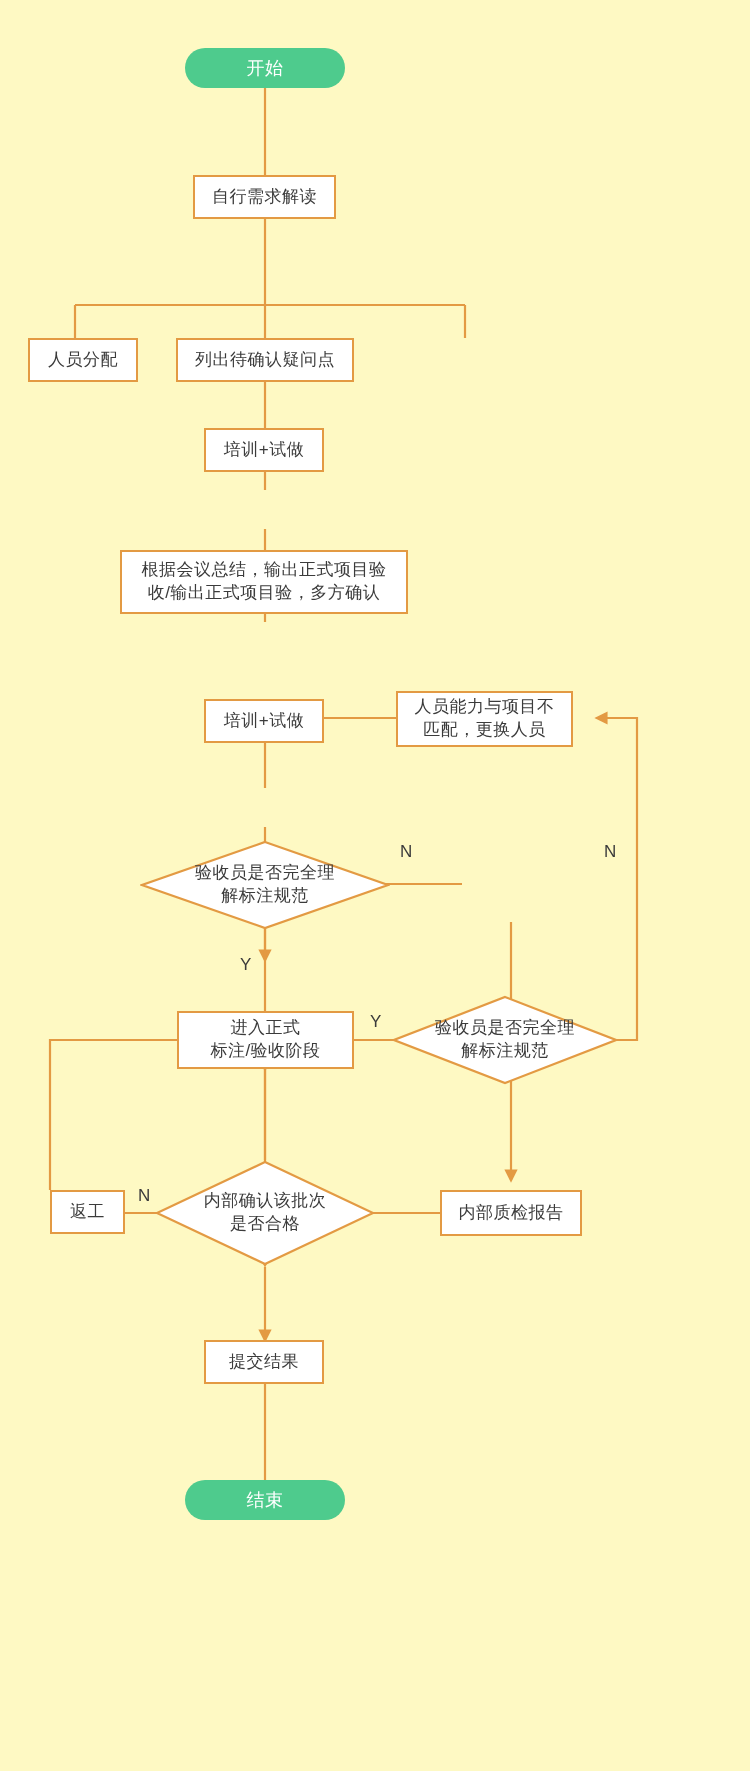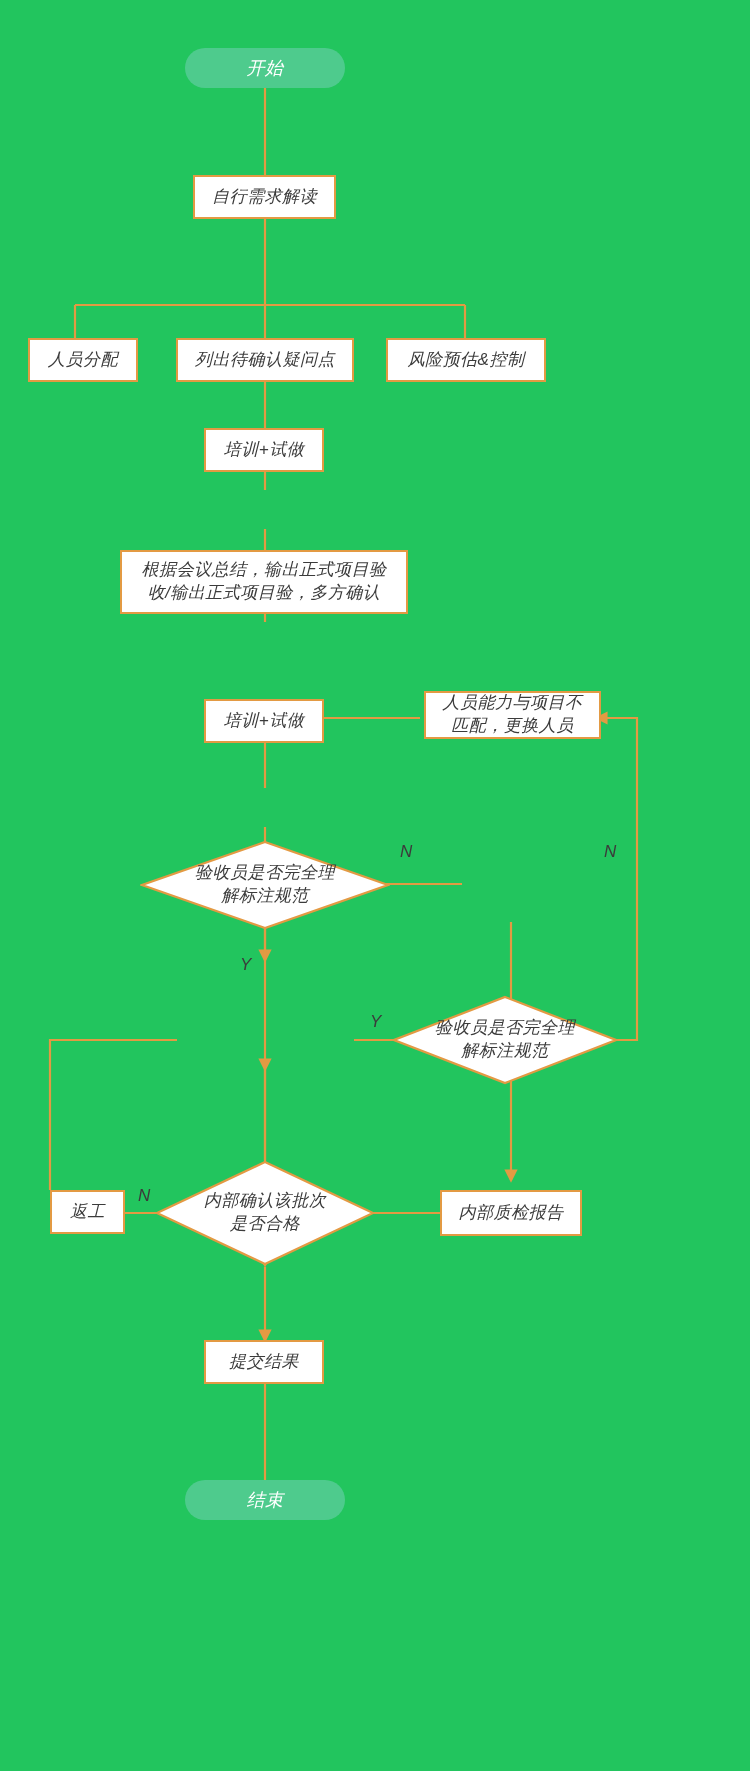--- a/index.html
+++ b/index.html
@@ -5,23 +5,22 @@
   * { box-sizing: border-box; }
   html, body {
     margin: 0; padding: 0;
     background: #ffffff;
     font-family: "Liberation Sans", "DejaVu Sans", sans-serif;
   }
   #stage {
     position: relative;
     width: 750px;
     height: 1771px;
-    background: #22c55e;
+    background: #fef9c3;
     overflow: hidden;
-    font-style: italic;
   }
   #svg-layer {
     position: absolute;
     left: 0; top: 0;
     width: 750px; height: 1771px;
     pointer-events: none;
   }
   .node {
     position: absolute;
     display: flex;
@@ -135,38 +134,35 @@
   </div>
 
   <div class="node box" style="left:28px; top:338px; width:110px; height:39px;">
     <span>人员分配</span>
   </div>
 
   <div class="node box" style="left:176px; top:338px; width:178px; height:39px;">
     <span>列出待确认疑问点</span>
   </div>
 
-  <div class="node box" style="left:386px; top:338px; width:160px; height:39px;">
-    <span>风险预估&amp;控制</span>
-  </div>
 
   <div class="node box" style="left:204px; top:428px; width:120px; height:39px;">
     <span>培训+试做</span>
   </div>
 
   <div class="node box" style="left:120px; top:550px; width:288px; height:64px;">
     <span>根据会议总结，输出正式项目验
 收/输出正式项目验，多方确认</span>
   </div>
 
   <div class="node box" style="left:204px; top:699px; width:120px; height:39px;">
     <span>培训+试做</span>
   </div>
 
-  <div class="node box" style="left:424px; top:691px; width:177px; height:48px;">
+  <div class="node box" style="left:396px; top:691px; width:177px; height:56px;">
     <span>人员能力与项目不
 匹配，更换人员</span>
   </div>
 
   <div class="diamond-wrap" style="left:140px; top:840px; width:250px; height:90px;">
     <svg width="250" height="90" viewBox="0 0 250 90">
       <polygon points="125,2 248,45 125,88 2,45" fill="#ffffff" stroke="#e39a43" stroke-width="2.2"></polygon>
     </svg>
     <div class="diamond-label">验收员是否完全理
 解标注规范</div>
@@ -174,20 +170,24 @@
 
 
   <div class="diamond-wrap" style="left:392px; top:995px; width:226px; height:90px;">
     <svg width="226" height="90" viewBox="0 0 226 90">
       <polygon points="113,2 224,45 113,88 2,45" fill="#ffffff" stroke="#e39a43" stroke-width="2.2"></polygon>
     </svg>
     <div class="diamond-label">验收员是否完全理
 解标注规范</div>
   </div>
 
+  <div class="node box" style="left:177px; top:1011px; width:177px; height:58px;">
+    <span>进入正式
+标注/验收阶段</span>
+  </div>
 
   <div class="node box" style="left:50px; top:1190px; width:75px; height:39px;">
     <span>返工</span>
   </div>
 
   <div class="diamond-wrap" style="left:155px; top:1160px; width:220px; height:106px;">
     <svg width="220" height="106" viewBox="0 0 220 106">
       <polygon points="110,2 218,53 110,104 2,53" fill="#ffffff" stroke="#e39a43" stroke-width="2.2"></polygon>
     </svg>
     <div class="diamond-label">内部确认该批次

